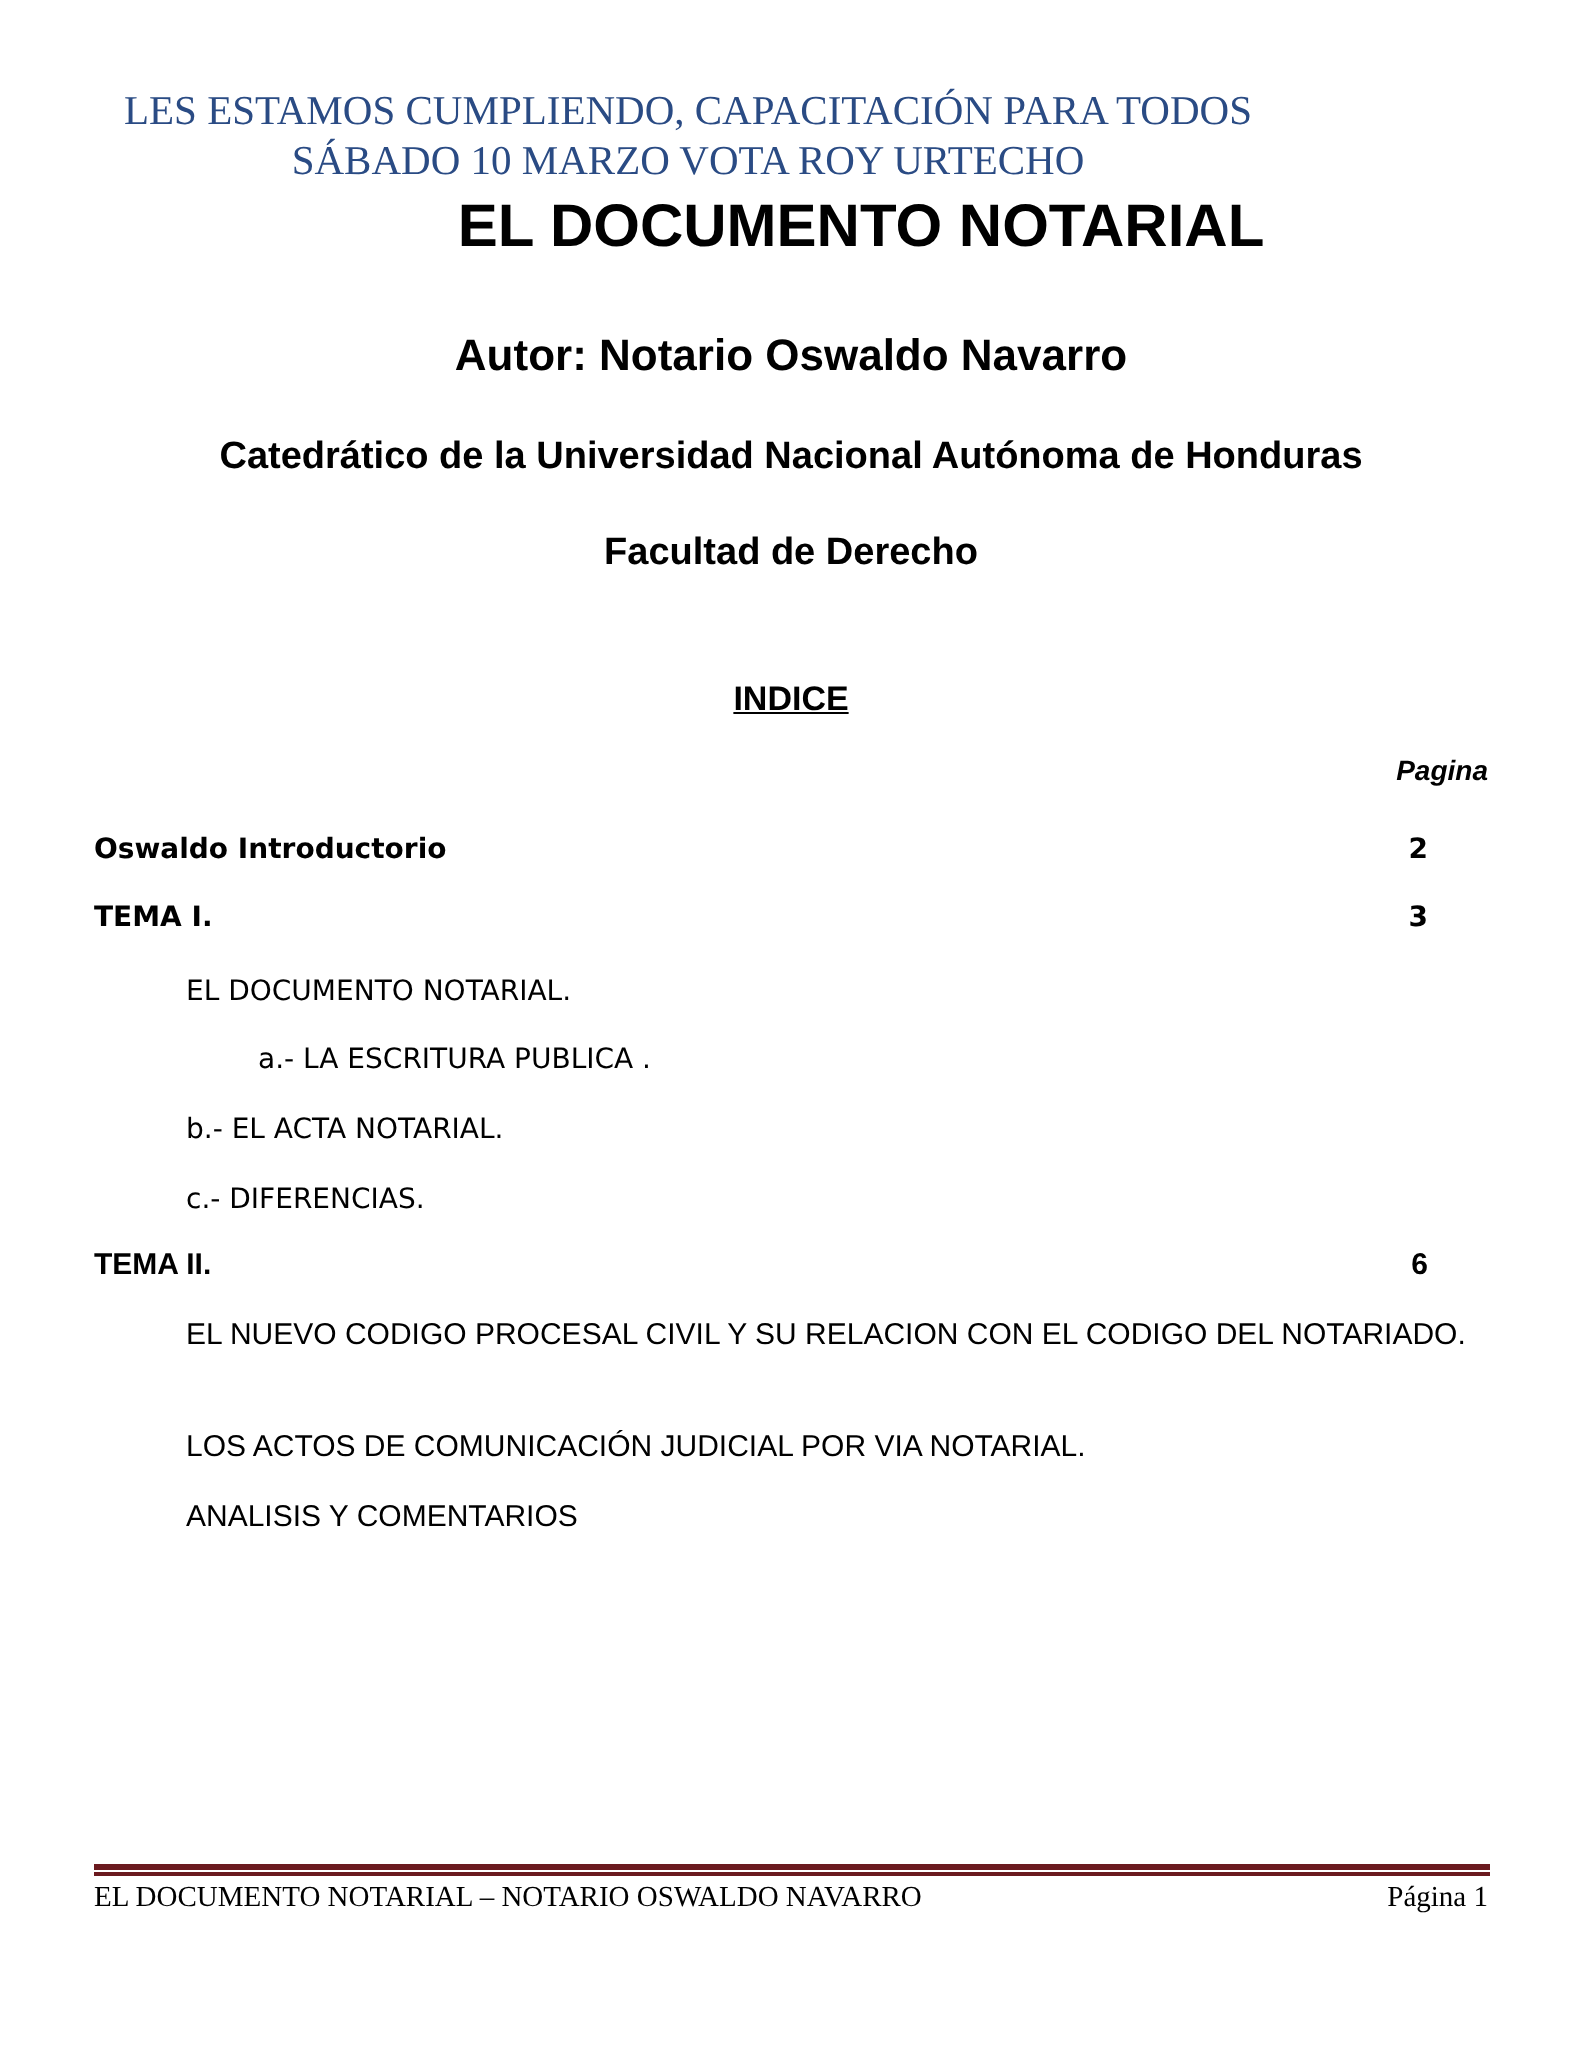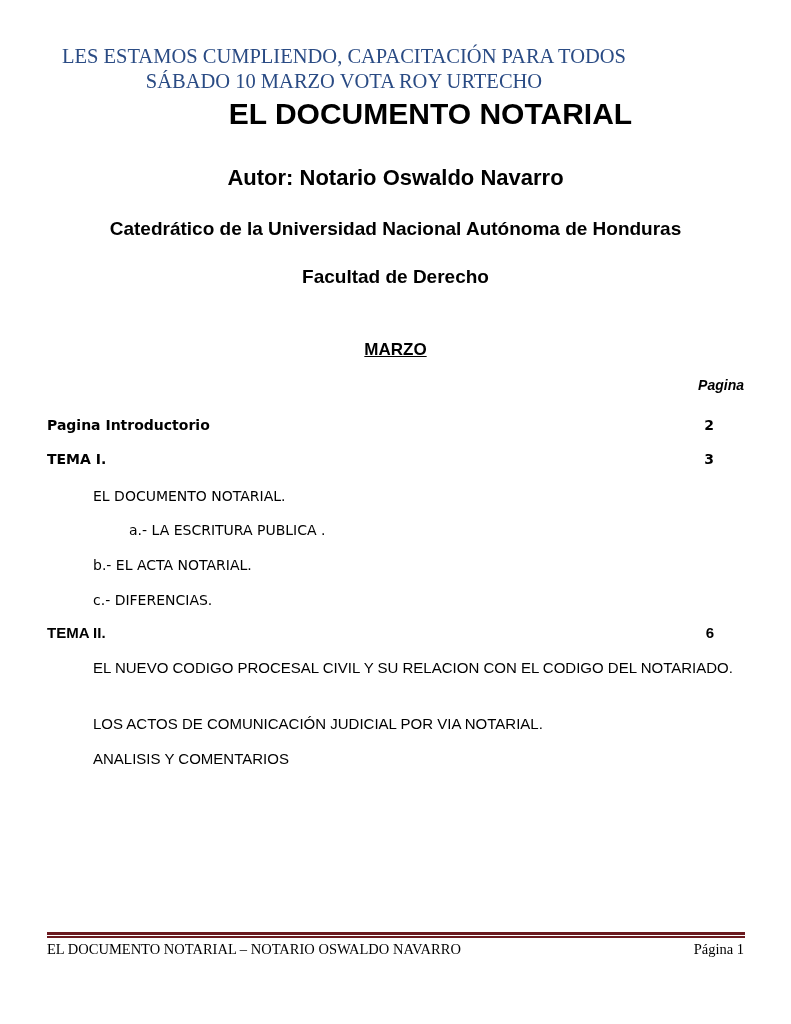--- a/index.html
+++ b/index.html
@@ -115,25 +115,25 @@
 <div class="header-banner">
   <div>LES ESTAMOS CUMPLIENDO, CAPACITACIÓN PARA TODOS</div>
   <div>SÁBADO 10 MARZO VOTA ROY URTECHO</div>
 </div>
 
 <div class="center-line doc-title">EL DOCUMENTO NOTARIAL</div>
 <div class="center-line doc-author">Autor: Notario Oswaldo Navarro</div>
 <div class="center-line doc-affil">Catedrático de la Universidad Nacional Autónoma de Honduras</div>
 <div class="center-line doc-faculty">Facultad de Derecho</div>
 
-<div class="index-title">MARZO</div>
+<div class="index-title">INDICE</div>
 <div class="pagina-label">Pagina</div>
 
 <div class="toc-row" style="top:417px;">
-  <span>Pagina Introductorio</span>
+  <span>Oswaldo Introductorio</span>
   <span class="num" style="right:30px;">2</span>
 </div>
 
 <div class="toc-row" style="top:451px;">
   <span>TEMA I.</span>
   <span class="num" style="right:30px;">3</span>
 </div>
 <div class="toc-sub" style="top:486px;">EL DOCUMENTO NOTARIAL.</div>
 <div class="toc-sub" style="top:520px;margin-left:36px;">a.- LA ESCRITURA PUBLICA .</div>
 <div class="toc-sub" style="top:555px;">b.- EL ACTA NOTARIAL.</div>

